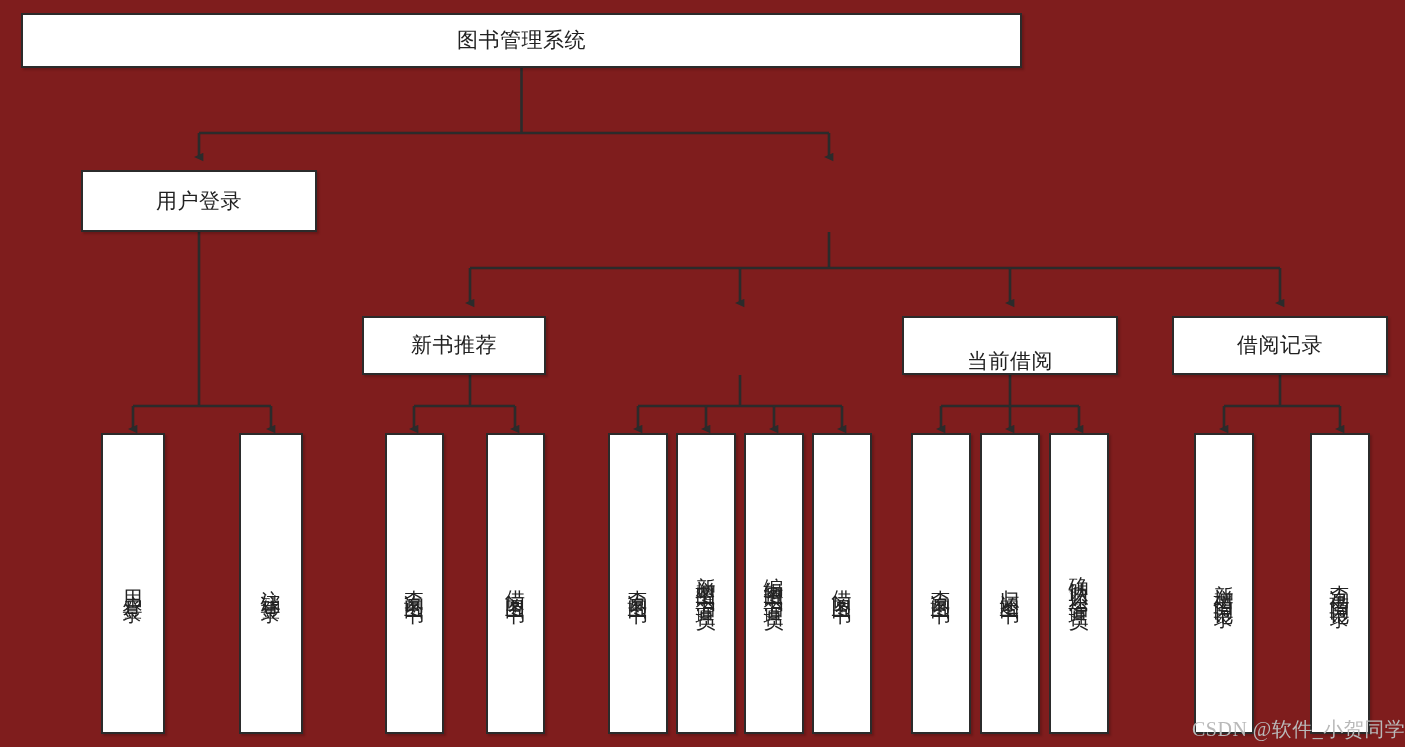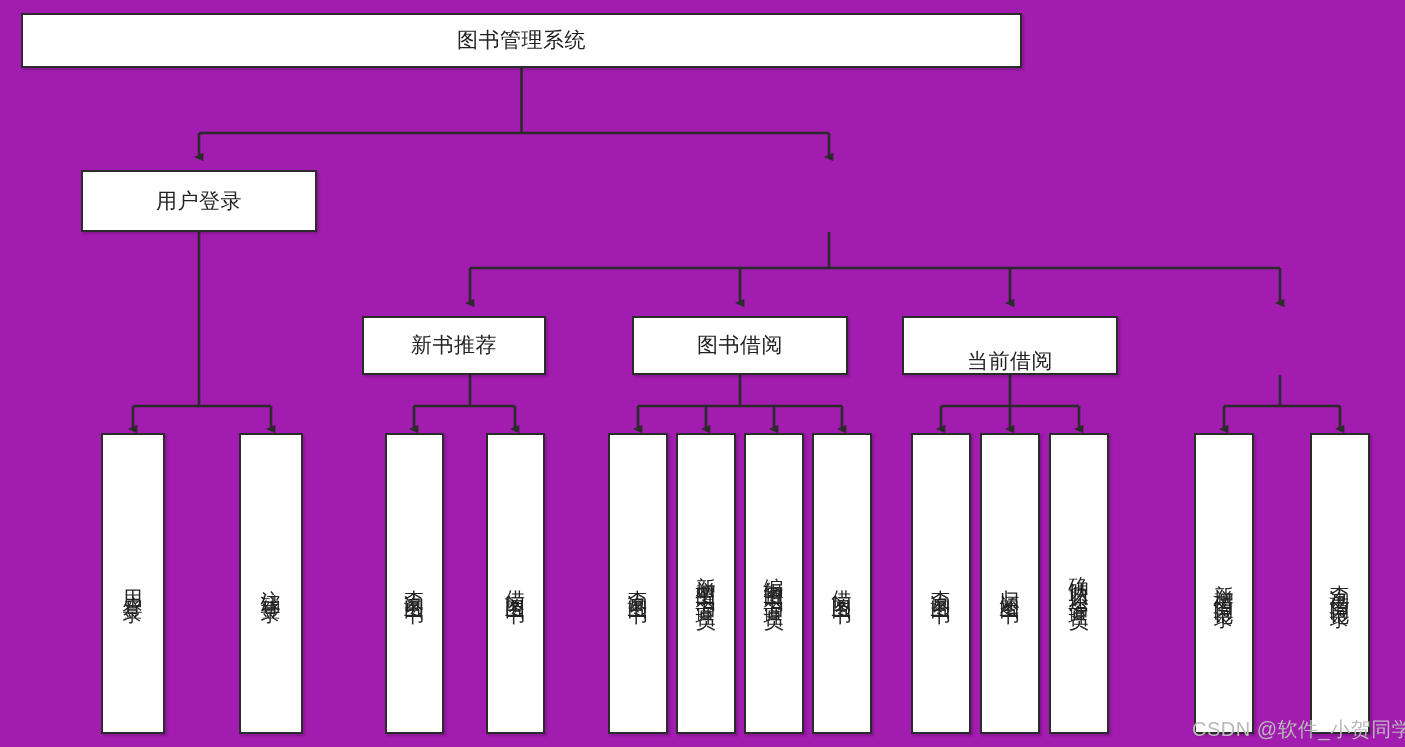--- a/index.html
+++ b/index.html
@@ -4,23 +4,23 @@
 <style>
   html, body {
     margin: 0;
     padding: 0;
     background: #ffffff;
   }
   #canvas {
     position: relative;
     width: 1405px;
     height: 747px;
-    background: #a21caf;
+    background: #7f1d1d;
     overflow: hidden;
-    font-family: Liberation Sans, sans-serif;
+    font-family: Liberation Serif, serif;
   }
   svg.wires {
     position: absolute;
     left: 0;
     top: 0;
     width: 1405px;
     height: 747px;
     pointer-events: none;
   }
   .node {
@@ -123,28 +123,28 @@
 
   <div class="node" style="left:81px; top:170px; width:236px; height:62px;">
     <span class="label">用户登录</span>
   </div>
 
 
   <div class="node" style="left:362px; top:316px; width:184px; height:59px;">
     <span class="label">新书推荐</span>
   </div>
 
-  <div class="node" style="left:632px; top:316px; width:216px; height:59px;">
-    <span class="label">图书借阅</span>
-  </div>
 
   <div class="node" style="left:902px; top:316px; width:216px; height:59px;align-items:flex-end;">
     <span class="label">当前借阅</span>
   </div>
 
+  <div class="node" style="left:1172px; top:316px; width:216px; height:59px;">
+    <span class="label">借阅记录</span>
+  </div>
 
   <div class="node leaf" style="left:101px; top:433px; width:64px; height:301px;">
     <span class="label">用户登录</span>
   </div>
 
   <div class="node leaf" style="left:239px; top:433px; width:64px; height:301px;">
     <span class="label">注销登录</span>
   </div>
 
   <div class="node leaf" style="left:385px; top:433px; width:59px; height:301px;">

